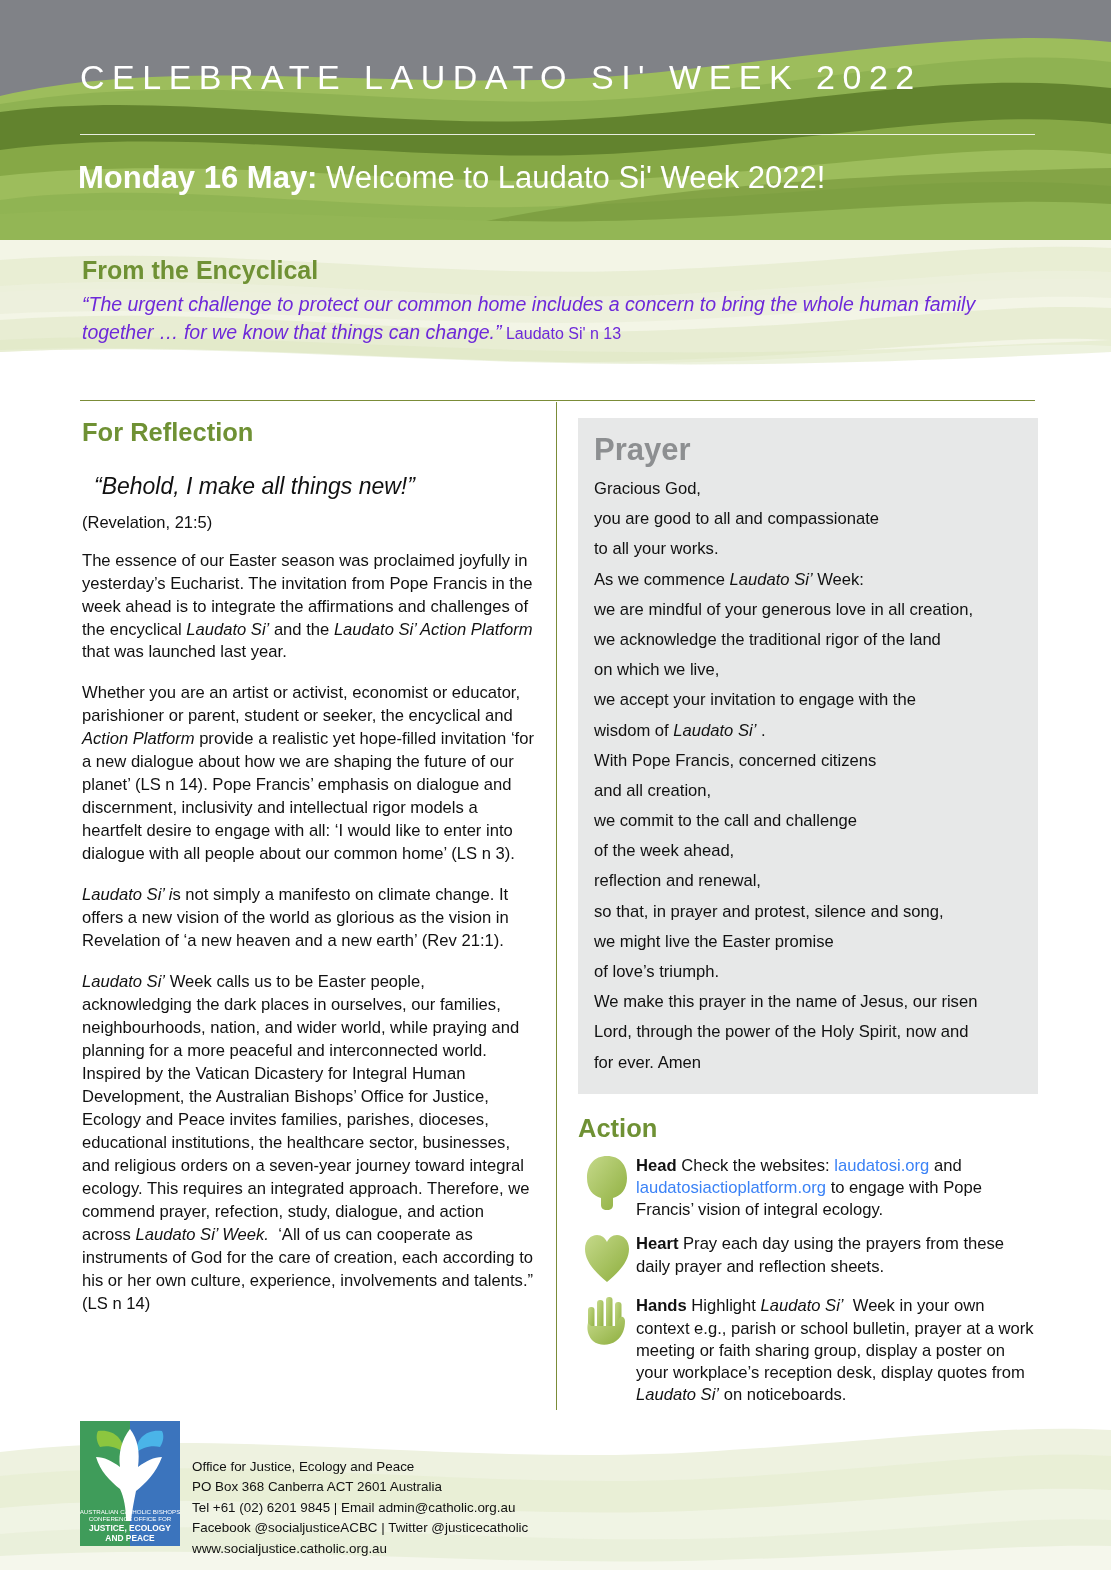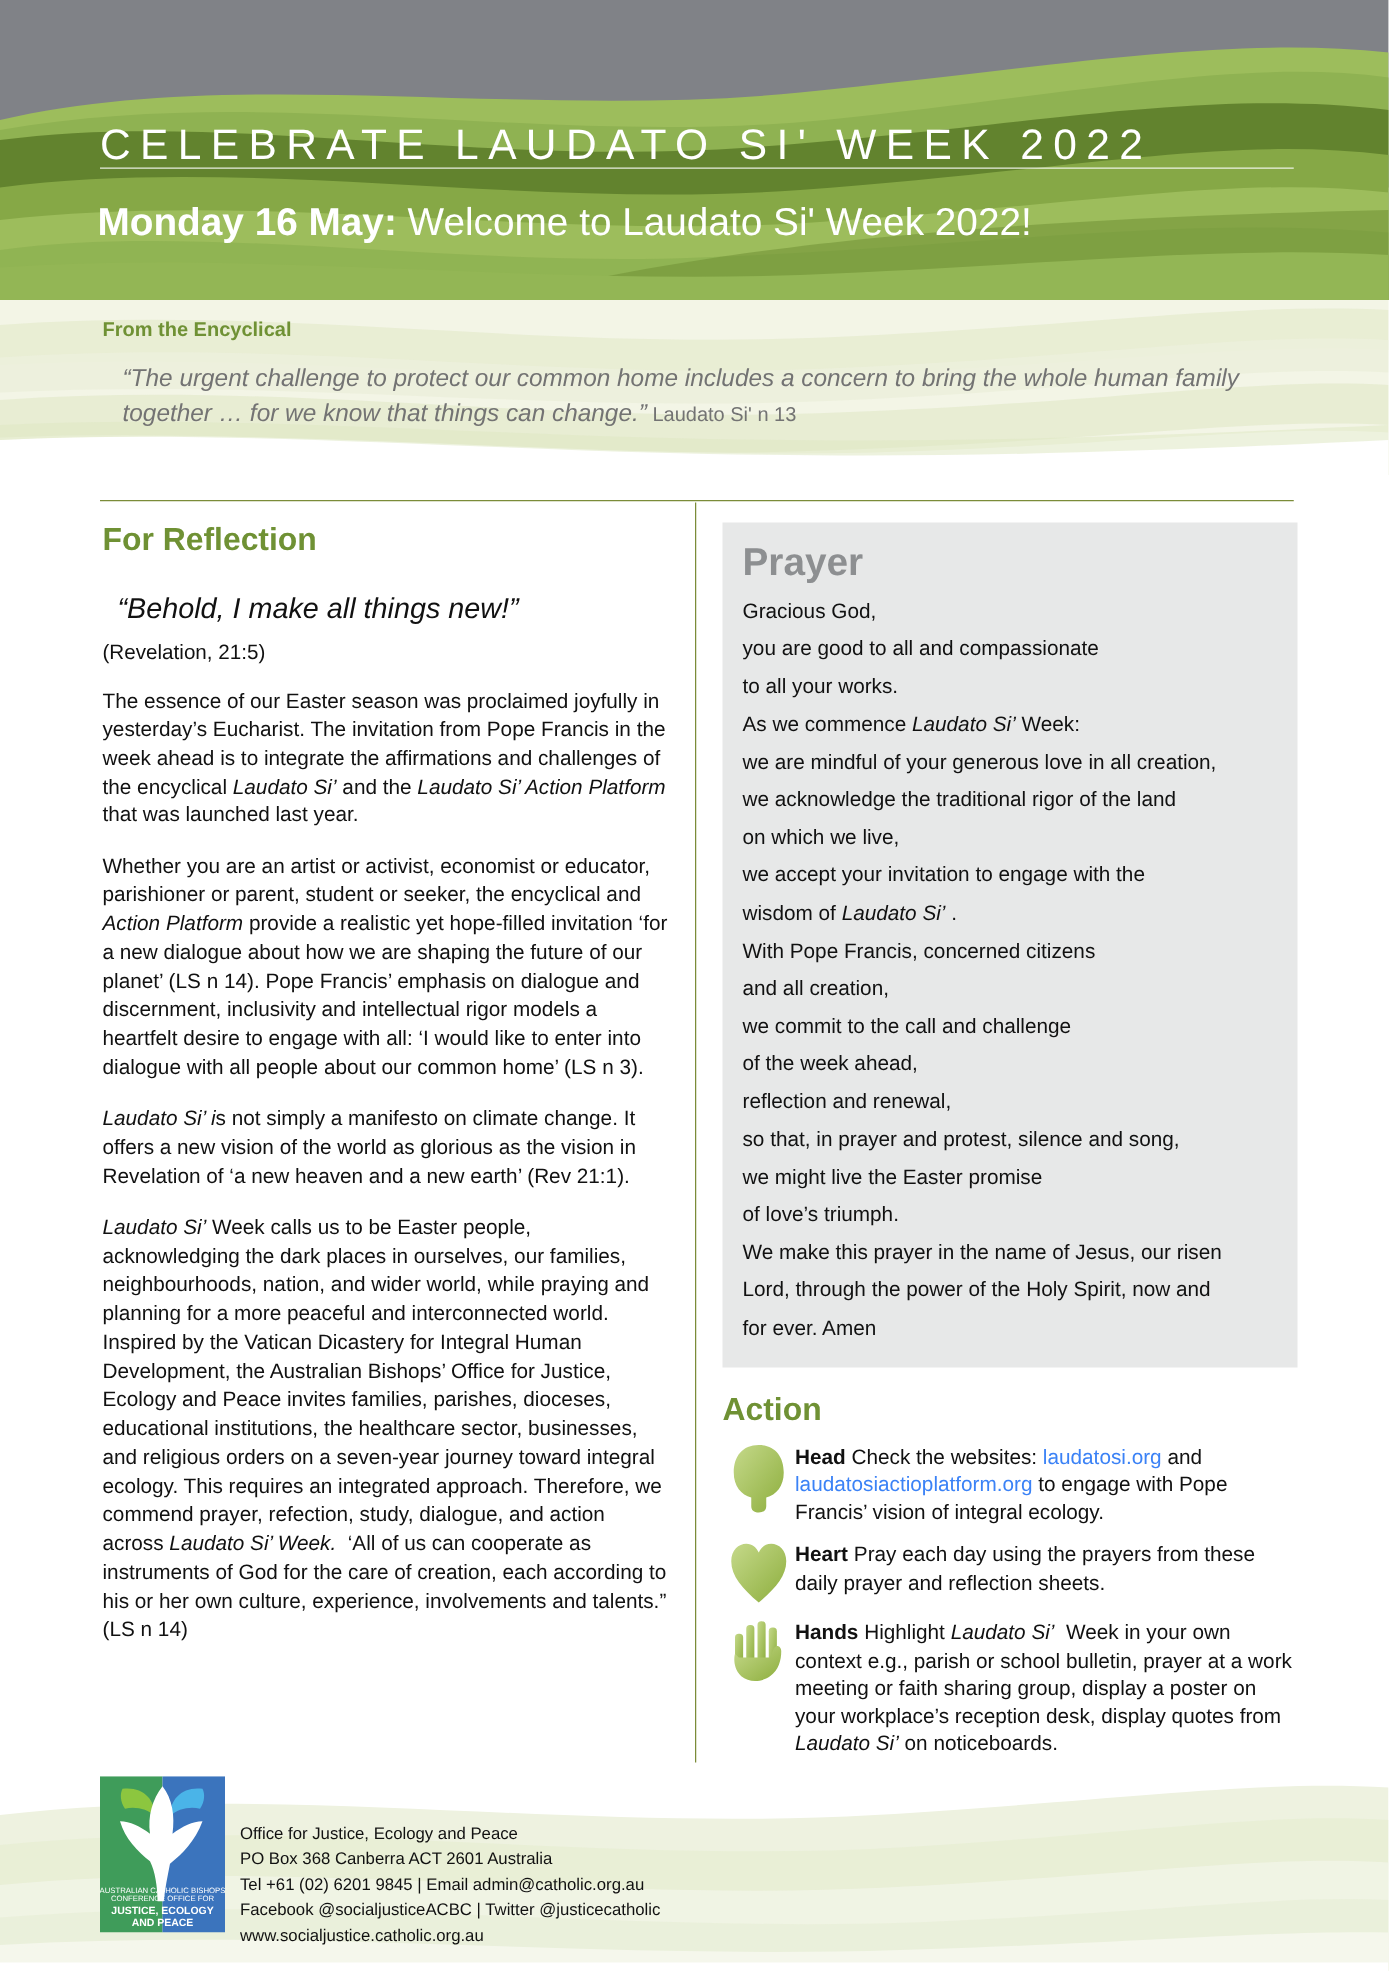--- a/index.html
+++ b/index.html
@@ -10,35 +10,35 @@
     overflow:hidden;position:relative;
   }
   .page{position:relative;width:1111px;height:1577px;background:#fff;overflow:hidden;}
 
   
   .header{position:absolute;left:0;top:0;width:1111px;height:240px;background:#808287;overflow:hidden;}
   .header svg{position:absolute;left:0;top:0;}
   .hdr-title{
     position:absolute;left:80px;top:58px;width:960px;
     color:#ffffff;font-size:34px;letter-spacing:7.5px;font-weight:400;
-    font-family:"Liberation Sans", sans-serif;white-space:nowrap;margin-top:39px;
+    font-family:"Liberation Sans", sans-serif;white-space:nowrap;
   }
   .hdr-rule{position:absolute;left:80px;top:134px;width:955px;height:1px;background:rgba(255,255,255,.85);}
   .hdr-sub{
     position:absolute;left:78px;top:160px;width:990px;
     color:#ffffff;font-size:31px;white-space:nowrap;
   }
   .hdr-sub b{font-weight:bold;}
 
   
   .enc{position:absolute;left:0;top:240px;width:1111px;height:140px;overflow:hidden;background:#f2f4e4;}
   .enc svg{position:absolute;left:0;top:0;}
   .enc-inner{position:absolute;left:82px;top:16px;width:960px;}
-  .enc-h{color:#6f9134;font-size:16px;font-weight:bold;margin:0 0 6px 0;}
-  .enc-q{color:#737373;font-size:19.5px;font-style:italic;line-height:1.42;margin:16px;}
+  .enc-h{color:#6f9134;font-size:25px;font-weight:bold;margin:0 0 6px 0;}
+  .enc-q{color:#6d28d9;font-size:19.5px;font-style:italic;line-height:1.42;margin:0;}
   .enc-q .ref{font-style:normal;font-size:16px;}
 
   
   .top-rule{position:absolute;left:80px;top:400px;width:955px;height:1px;background:#7b8c38;}
   .vdiv{position:absolute;left:556px;top:402px;width:1px;height:1010px;background:#7b8c38;}
 
   
   .left{position:absolute;left:82px;top:418px;width:455px;}
   .sec-h{color:#6f9134;font-size:25.5px;font-weight:bold;margin:0 0 26px 0;}
   .verse{font-size:23px;font-style:italic;font-weight:500;color:#111;margin:12px;line-height:1.2;}

